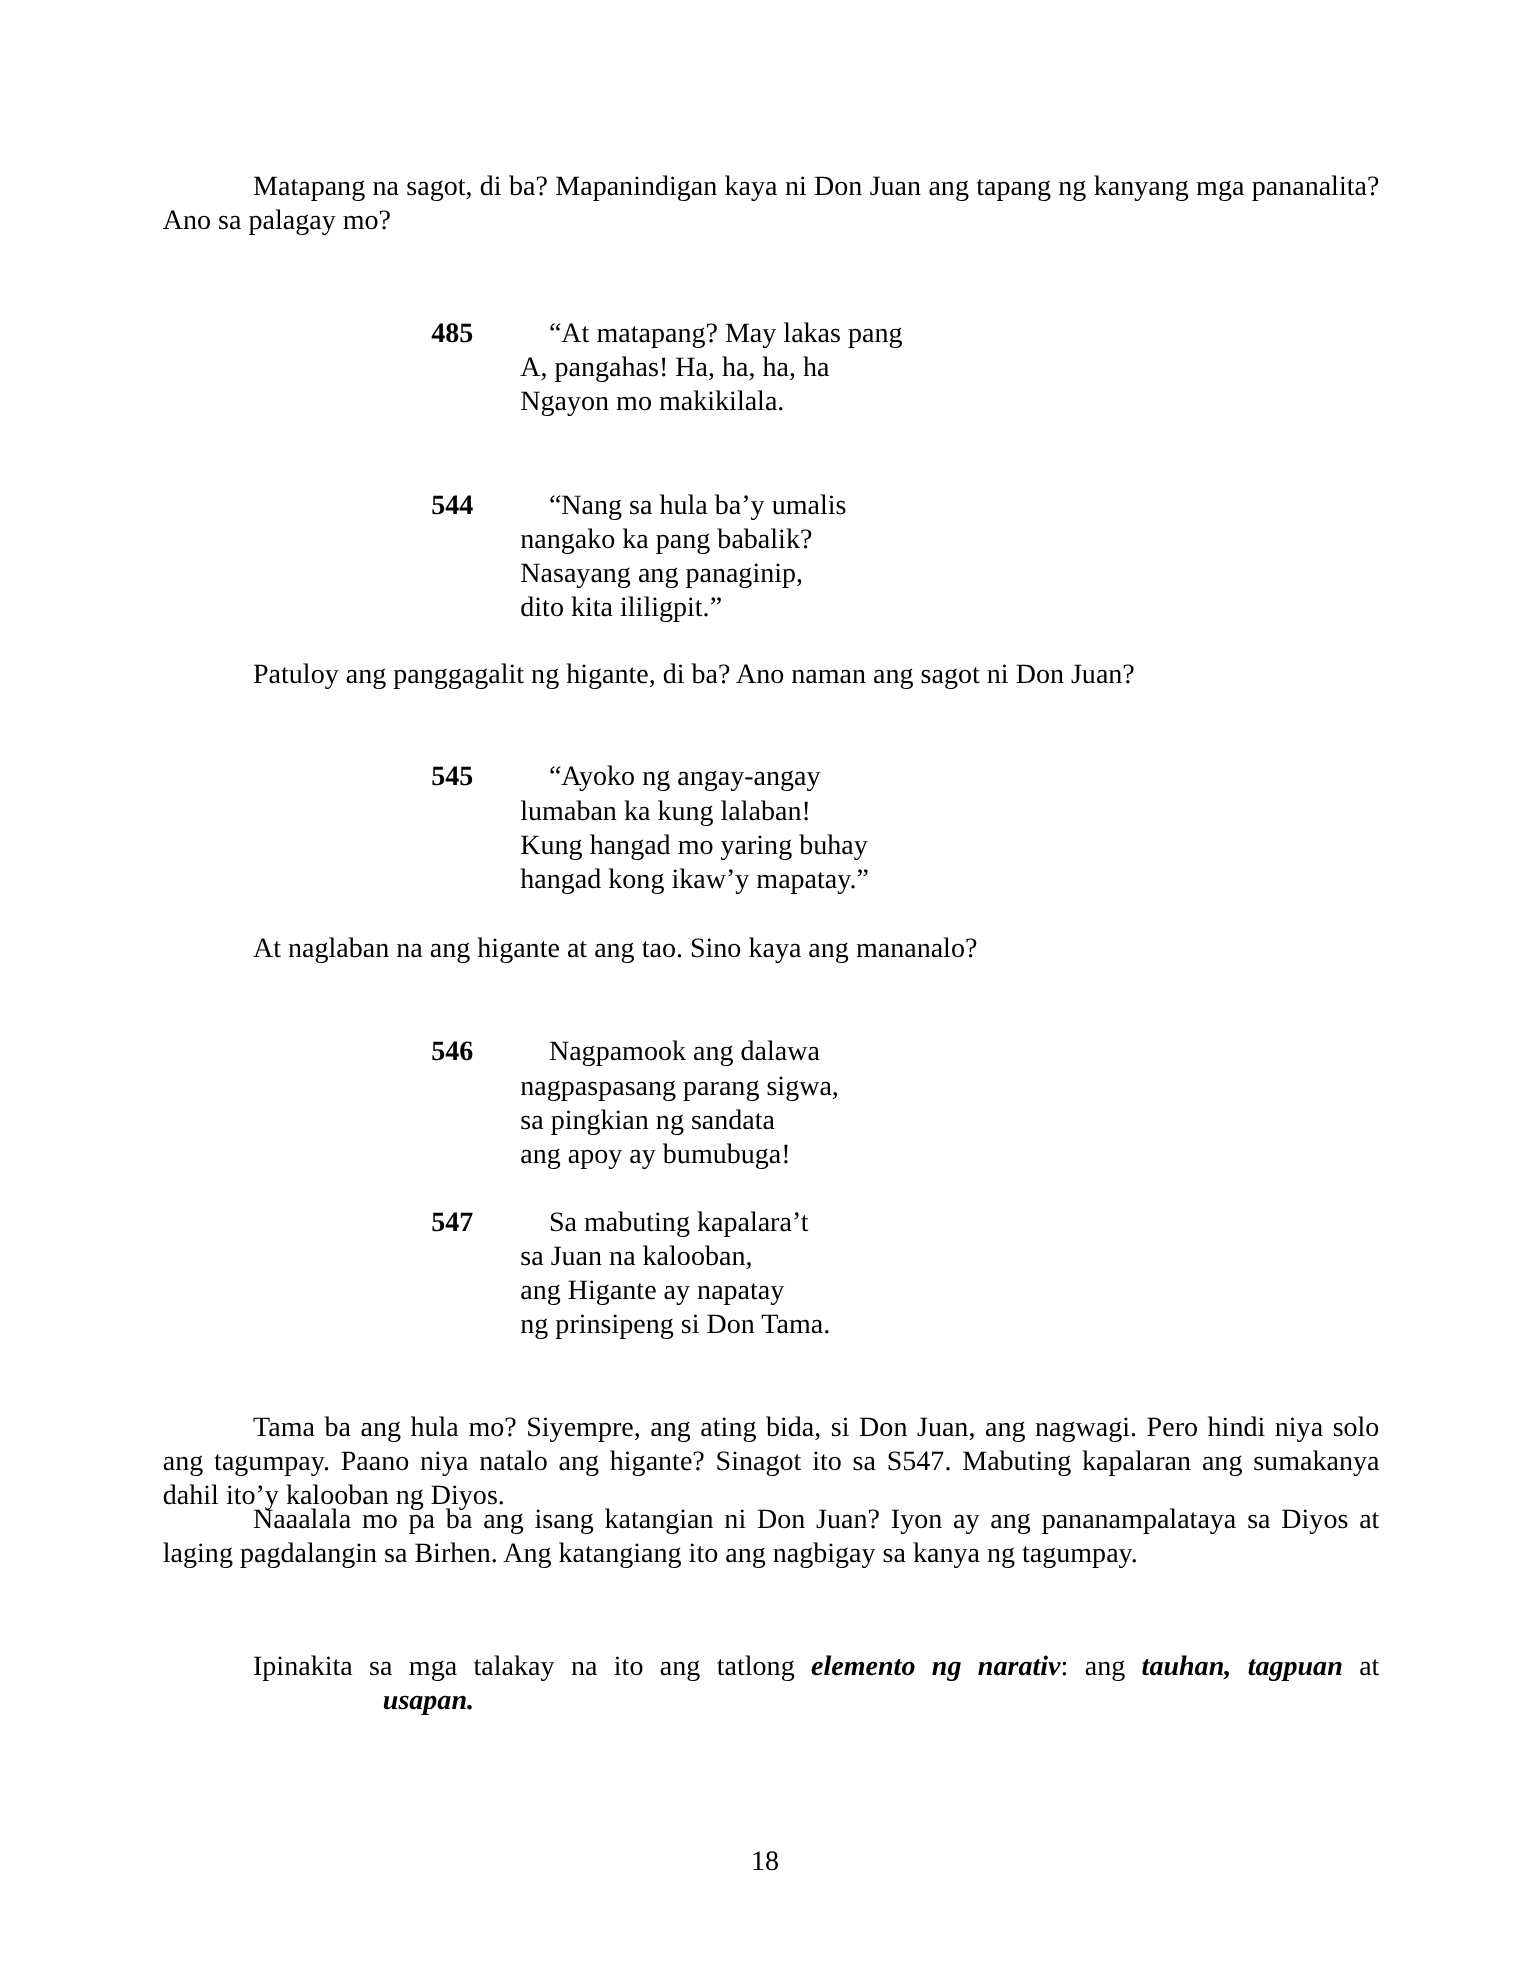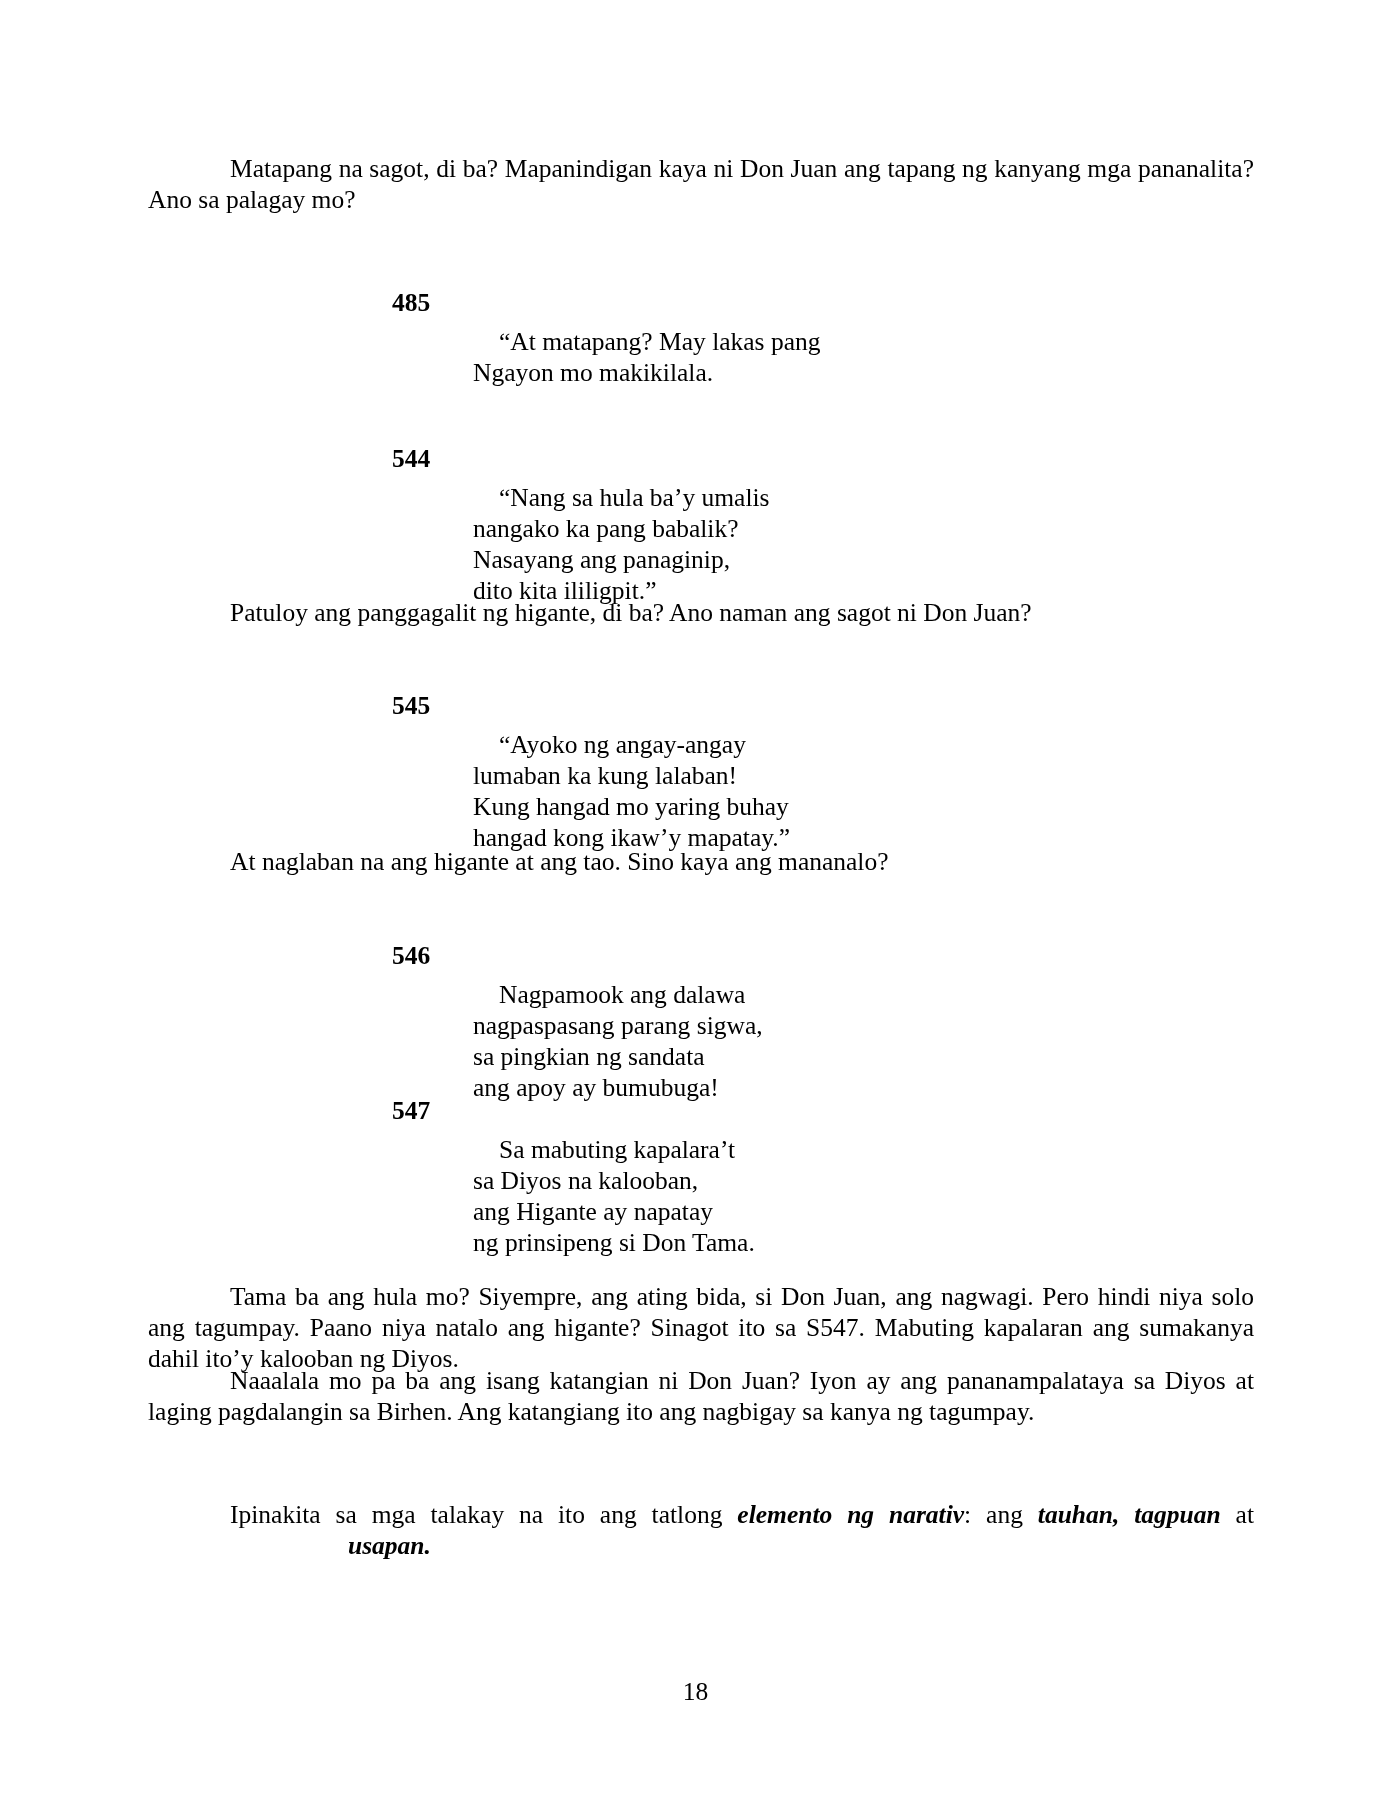--- a/index.html
+++ b/index.html
@@ -5,36 +5,37 @@
   html, body { margin: 0; padding: 0; background: #ffffff; }
   body {
     width: 1391px; height: 1800px; position: relative; overflow: hidden;
     font-family: "Liberation Serif", "DejaVu Serif", serif;
     color: #000; font-size: 25.5px; line-height: 31px;
   }
   .para { position: absolute; left: 148px; width: 1106px; text-align: justify; }
   .para .indent { display: inline-block; width: 82px; }
   .stanza { position: absolute; left: 392px; }
   .stanza .num { position: absolute; left: 0; top: 0; font-weight: bold; }
-  .stanza .lines { position: absolute; left: 81px; top: 0; white-space: nowrap; margin-top: 39px; }
+  .stanza .lines { position: absolute; left: 81px; top: 0; white-space: nowrap; }
   .stanza .lines div:first-child { padding-left: 26px; }
   .page-number { position: absolute; left: 0; width: 1391px; text-align: center; top: 1676px; }
   b i, .bi { font-weight: bold; font-style: italic; }
 </style>
 </head>
 <body>
 
 <div class="para" style="top:153px;">
   <span class="indent"></span><span>Matapang na sagot, di ba? Mapanindigan kaya ni Don Juan ang tapang ng kanyang mga pananalita? Ano sa palagay mo?</span>
 </div>
 
 <div class="stanza" style="top:287px;">
   <span class="num">485</span>
   <div class="lines">
     <div>“At matapang? May lakas pang</div>
+    <div>A, pangahas! Ha, ha, ha, ha</div>
     <div>Ngayon mo makikilala.</div>
   </div>
 </div>
 
 <div class="stanza" style="top:443px;">
   <span class="num">544</span>
   <div class="lines">
     <div>“Nang sa hula ba’y umalis</div>
     <div>nangako ka pang babalik?</div>
     <div>Nasayang ang panaginip,</div>
@@ -67,21 +68,21 @@
     <div>nagpaspasang parang sigwa,</div>
     <div>sa pingkian ng sandata</div>
     <div>ang apoy ay bumubuga!</div>
   </div>
 </div>
 
 <div class="stanza" style="top:1095px;">
   <span class="num">547</span>
   <div class="lines">
     <div>Sa mabuting kapalara’t</div>
-    <div>sa Diyos na kalooban,</div>
+    <div>sa Juan na kalooban,</div>
     <div>ang Higante ay napatay</div>
     <div>ng prinsipeng si Don Tama.</div>
   </div>
 </div>
 
 <div class="para" style="top:1281px;">
   <span class="indent"></span><span>Tama ba ang hula mo?  Siyempre, ang ating bida, si Don Juan, ang nagwagi.  Pero hindi niya solo ang tagumpay. Paano niya natalo ang higante?  Sinagot ito sa S547. Mabuting kapalaran ang sumakanya dahil ito’y kalooban ng Diyos.</span>
 </div>
 
 <div class="para" style="top:1365px;">

